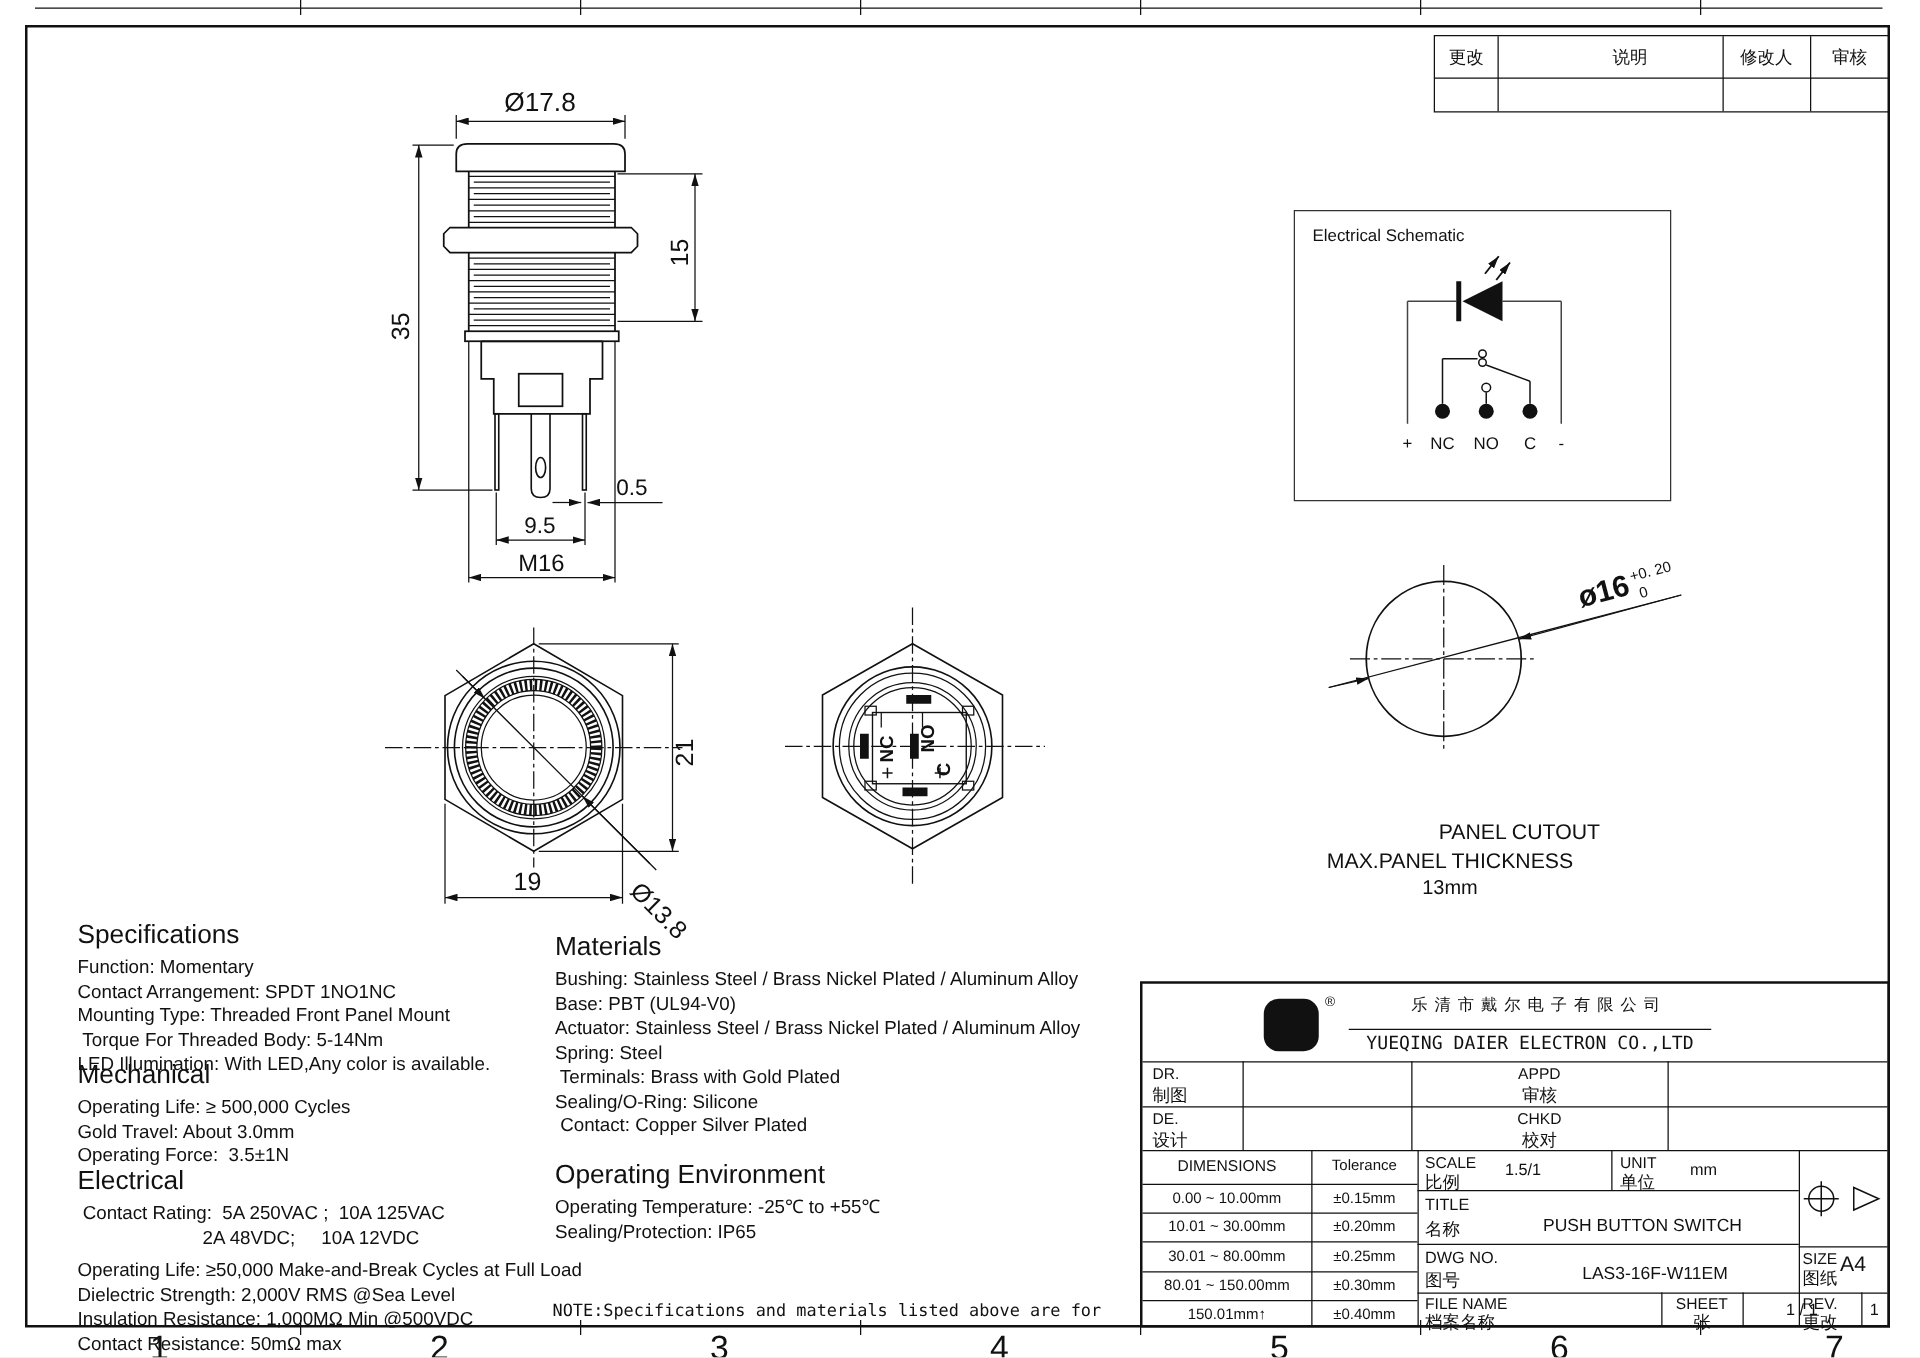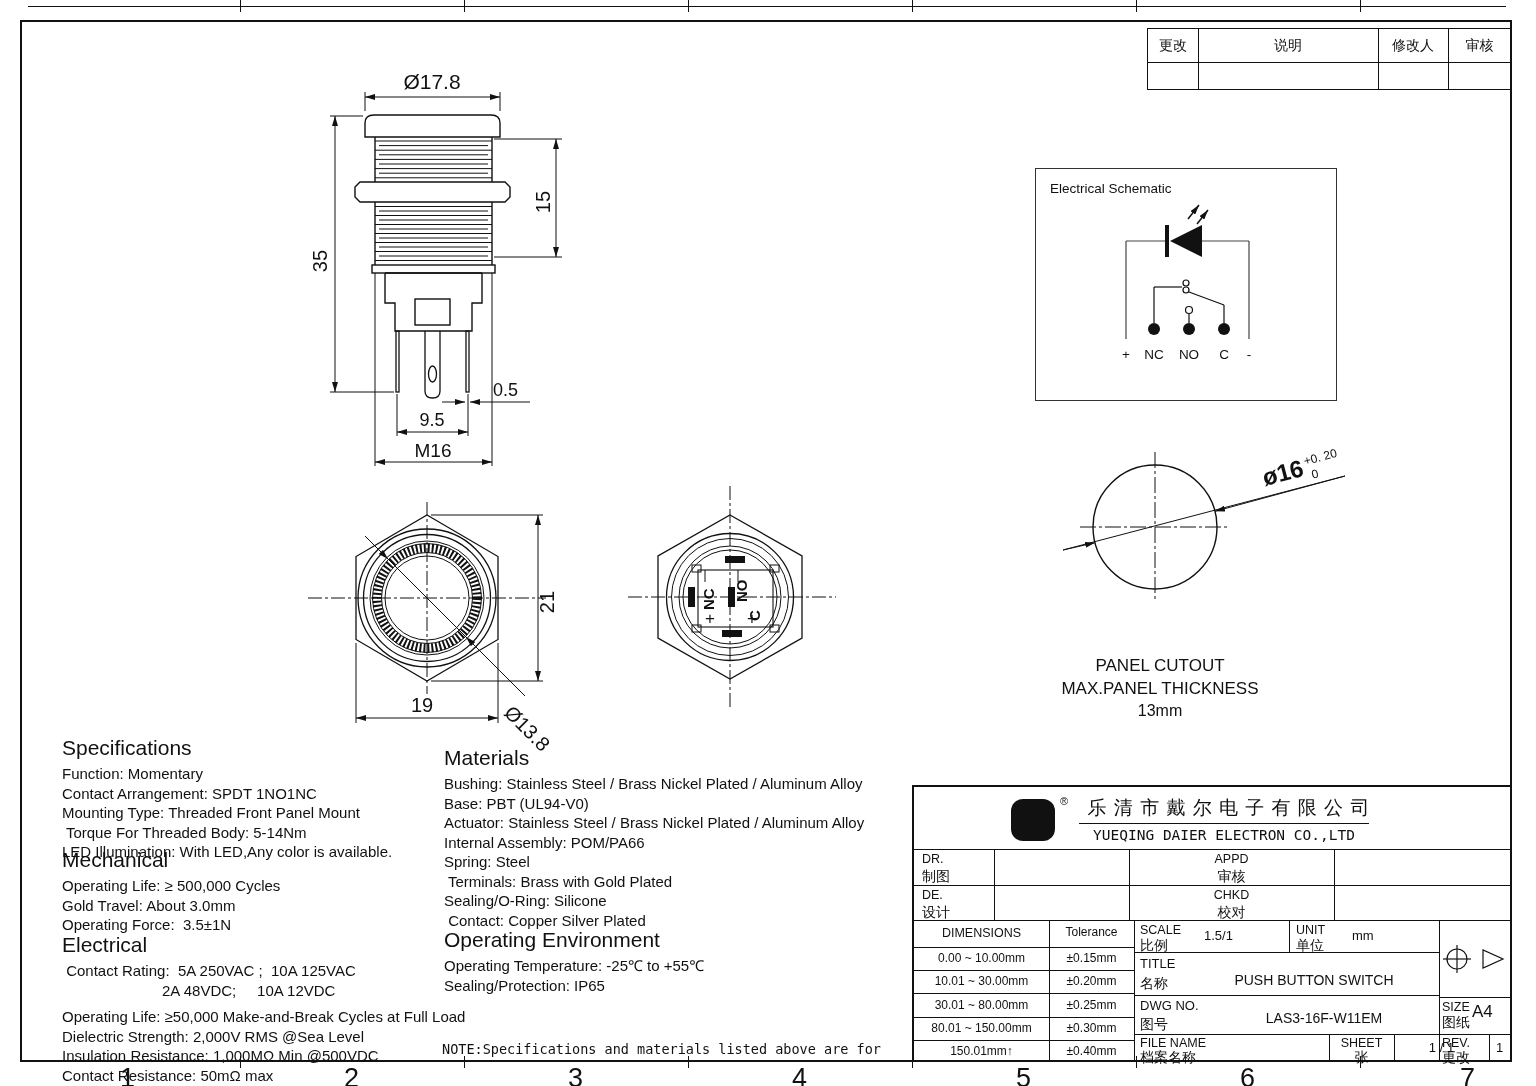--- a/index.html
+++ b/index.html
@@ -57,21 +57,21 @@
   <div class="zone" style="left:1016px;top:1063px;">5</div>
   <div class="zone" style="left:1240px;top:1063px;">6</div>
   <div class="zone" style="left:1460px;top:1063px;">7</div>
 
   <div class="abs" style="left:1147px;top:28px;width:365px;height:62px;border:1px solid #111;box-sizing:border-box;">
     <div class="hl" style="left:0;top:33px;width:363px;"></div>
     <div class="vl" style="left:50px;top:0;height:60px;"></div>
     <div class="vl" style="left:230px;top:0;height:60px;"></div>
     <div class="vl" style="left:300px;top:0;height:60px;"></div>
     <div class="lbl c" style="left:0;top:8px;width:50px;font-size:14px;">更改</div>
-    <div class="lbl c" style="left:50px;top:8px;width:180px;font-size:14px;">说明</div>
+    <div class="lbl c" style="left:50px;top:8px;width:180px;font-size:14px;padding-left:16px;">说明</div>
     <div class="lbl c" style="left:230px;top:8px;width:70px;font-size:14px;">修改人</div>
     <div class="lbl c" style="left:300px;top:8px;width:63px;font-size:14px;">审核</div>
   </div>
 
   <svg class="abs" style="left:300px;top:56px;" width="320" height="432" viewBox="0 0 320 432">
     <g stroke="#111" fill="none" stroke-width="1.4">
       <path d="M65,81 L65,67 Q65,59 74,59 L191,59 Q200,59 200,67 L200,81 Z"></path>
       <path d="M75,81 L75,126 M192,81 L192,126"></path>
       <path d="M60,126 L205,126 L210,131 L210,141 L205,146 L60,146 L55,141 L55,131 Z"></path>
       <path d="M75,146 L75,209 M192,146 L192,209"></path>
@@ -238,21 +238,21 @@
       <line x1="23" y1="110" x2="305" y2="36"></line>
       <line x1="23" y1="110" x2="55" y2="102.7" marker-end="url(#ar)"></line>
       <line x1="305" y1="36" x2="175" y2="71.3" marker-end="url(#ar)"></line>
     </g>
     <g transform="translate(225,46) rotate(-14.7)">
       <text x="0" y="0" font-size="24" font-weight="bold">ø16</text>
       <text x="44" y="-10" font-size="12">+0. 20</text>
       <text x="48" y="5" font-size="12">0</text>
     </g>
   </svg>
-  <div class="lbl c" style="left:1040px;top:656px;width:240px;font-size:17px;">PANEL CUTOUT</div>
+  <div class="lbl c" style="left:1040px;top:656px;width:240px;font-size:17px;text-align:right;">PANEL CUTOUT</div>
   <div class="lbl c" style="left:1040px;top:679px;width:240px;font-size:17px;text-align:center;">MAX.PANEL THICKNESS</div>
   <div class="lbl c" style="left:1040px;top:702px;width:240px;font-size:16px;">13mm</div>
 
   <div class="sec" style="left:62px;top:736px;">
     <h3>Specifications</h3>
     <div class="ln">Function: Momentary</div>
     <div class="ln">Contact Arrangement: SPDT 1NO1NC</div>
     <div class="ln">Mounting Type: Threaded Front Panel Mount</div>
     <div class="ln"> Torque For Threaded Body: 5-14Nm</div>
     <div class="ln">LED Illumination: With LED,Any color is available.</div>
@@ -273,21 +273,20 @@
     <div class="ln">Dielectric Strength: 2,000V RMS @Sea Level</div>
     <div class="ln">Insulation Resistance: 1,000MΩ Min @500VDC</div>
     <div class="ln">Contact Resistance: 50mΩ max</div>
   </div>
 
   <div class="sec" style="left:444px;top:746px;">
     <h3>Materials</h3>
     <div class="ln">Bushing: Stainless Steel / Brass Nickel Plated / Aluminum Alloy</div>
     <div class="ln">Base: PBT (UL94-V0)</div>
     <div class="ln">Actuator: Stainless Steel / Brass Nickel Plated / Aluminum Alloy</div>
-    <div class="ln">Internal Assembly: POM/PA66</div>
     <div class="ln">Spring: Steel</div>
     <div class="ln"> Terminals: Brass with Gold Plated</div>
     <div class="ln">Sealing/O-Ring: Silicone</div>
     <div class="ln"> Contact: Copper Silver Plated</div>
   </div>
 
   <div class="sec" style="left:444px;top:928px;">
     <h3>Operating Environment</h3>
     <div class="ln">Operating Temperature: -25℃ to +55℃</div>
     <div class="ln">Sealing/Protection: IP65</div>
@@ -322,21 +321,21 @@
     <div class="vl" style="left:525px;top:133px;height:140px;"></div>
     <div class="vl" style="left:415px;top:247px;height:26px;"></div>
     <div class="vl" style="left:480px;top:247px;height:26px;"></div>
     <div class="vl" style="left:575px;top:247px;height:26px;"></div>
 
     <svg class="abs" style="left:94px;top:6px;" width="58" height="54" viewBox="0 0 58 54">
       <rect x="3" y="6" width="44" height="42" rx="12" fill="#111"></rect>
       <text x="24" y="40" text-anchor="middle" font-size="36" font-weight="bold" font-style="italic" fill="#fff" style="font-family:'DejaVu Serif',serif;">e</text>
       <text x="52" y="12" font-size="11" fill="#111">®</text>
     </svg>
-    <div class="lbl c" style="left:150px;top:10px;width:330px;font-size:19px;letter-spacing:1px;">乐 清 市 戴 尔 电 子 有 限 公 司</div>
+    <div class="lbl c" style="left:150px;top:10px;width:330px;font-size:13px;letter-spacing:1px;">乐 清 市 戴 尔 电 子 有 限 公 司</div>
     <div class="lbl c mono" style="left:165px;top:36px;width:290px;font-size:14.5px;border-top:1px solid #111;padding-top:3px;text-align:center;">YUEQING DAIER ELECTRON CO.,LTD</div>
 
     <div class="lbl cellcap" style="left:8px;top:65px;">DR.</div>
     <div class="lbl cellcn" style="left:8px;top:81px;">制图</div>
     <div class="lbl cellcap c" style="left:215px;top:65px;width:205px;">APPD</div>
     <div class="lbl cellcn c" style="left:215px;top:81px;width:205px;">审核</div>
     <div class="lbl cellcap" style="left:8px;top:101px;">DE.</div>
     <div class="lbl cellcn" style="left:8px;top:117px;">设计</div>
     <div class="lbl cellcap c" style="left:215px;top:101px;width:205px;">CHKD</div>
     <div class="lbl cellcn c" style="left:215px;top:117px;width:205px;">校对</div>

